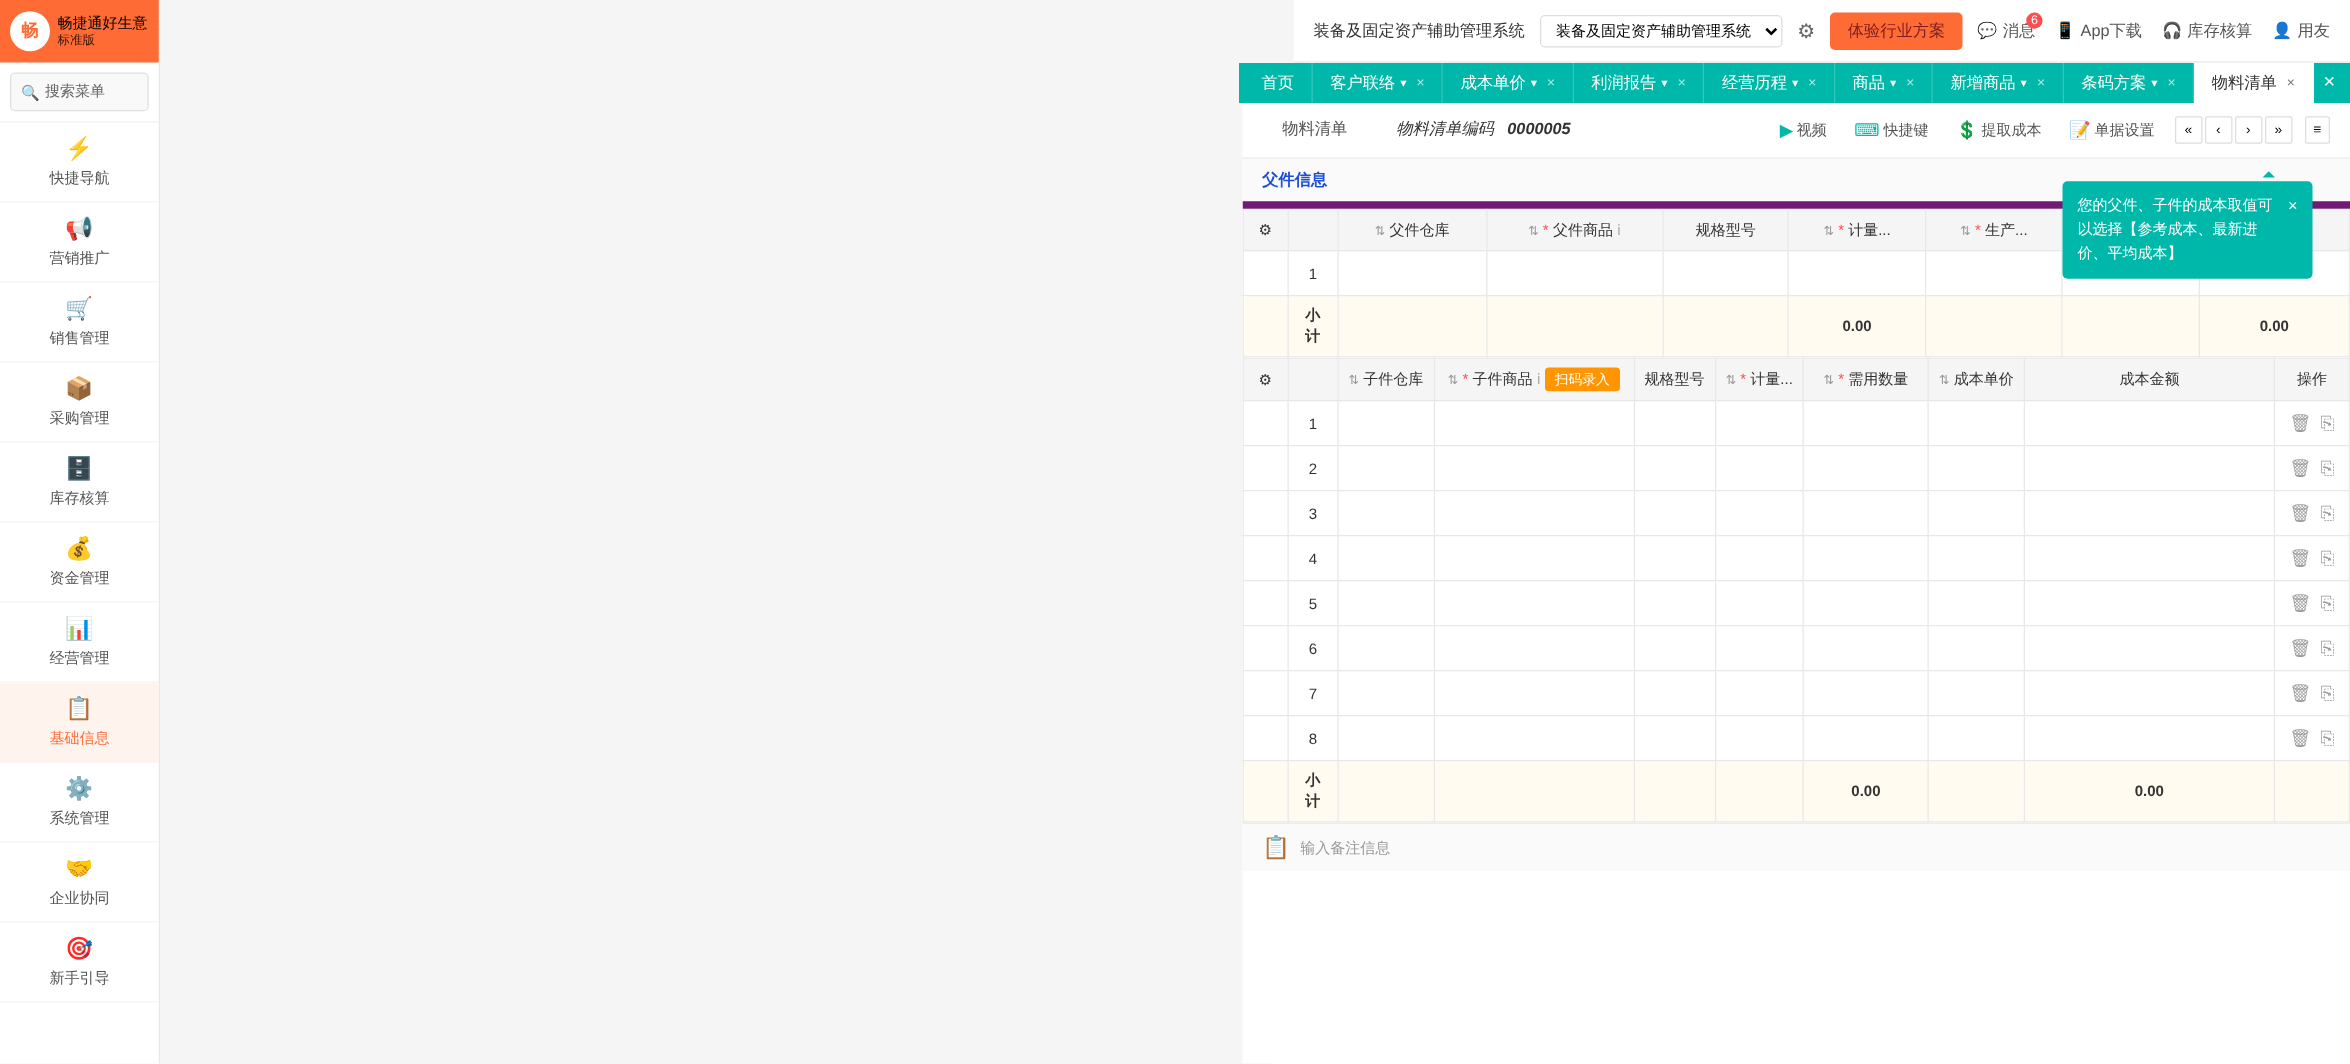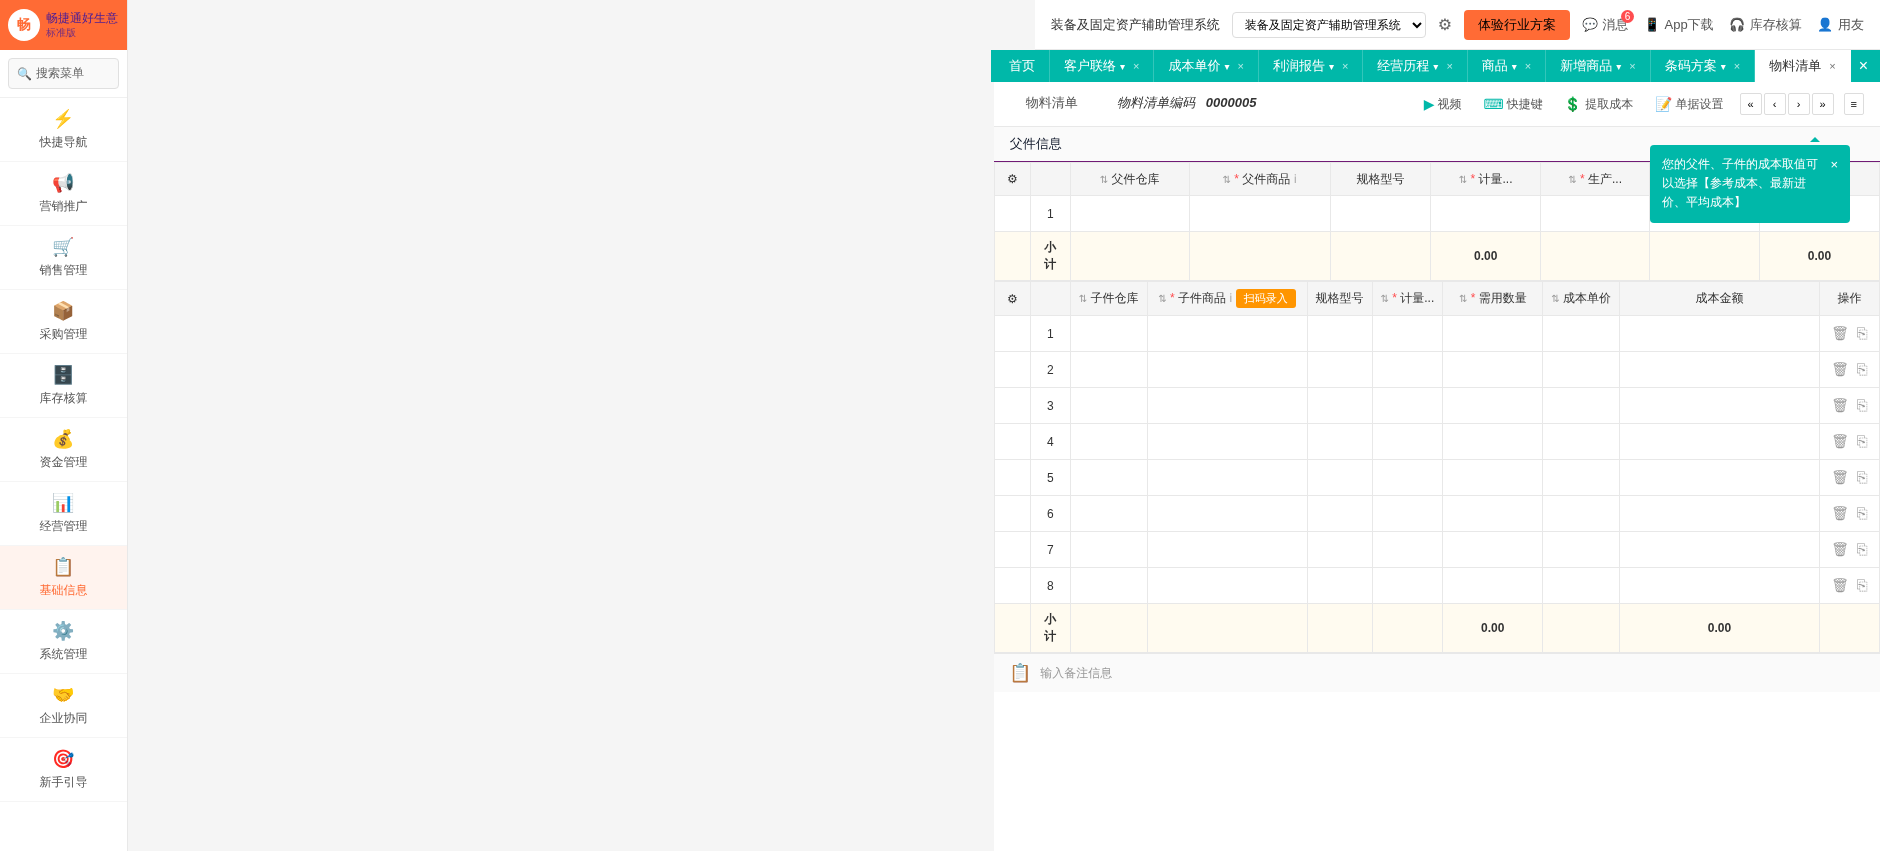--- a/index.html
+++ b/index.html
@@ -32,21 +32,21 @@
       align-items: center;
       justify-content: center;
       color: #ff6b35;
       font-weight: bold;
       font-size: 14px;
       flex-shrink: 0;
     }
     .sidebar-logo-text {
       font-size: 12px;
       line-height: 1.3;
-      color: #4c1d95;
+      color: #000000;
     }
     .sidebar-logo-text .sub { font-size: 10px; opacity: 0.8; }
     .sidebar-search {
       padding: 8px;
       border-bottom: 1px solid #f0f0f0;
     }
     .sidebar-search-btn {
       width: 100%;
       padding: 6px 8px;
       border: 1px solid #e0e0e0;
@@ -92,21 +92,21 @@
       border: 1px solid #ddd;
       padding: 4px 8px;
       border-radius: 4px;
       font-size: 12px;
       background: #fff;
       cursor: pointer;
     }
     .topbar-gear { color: #666; cursor: pointer; font-size: 16px; }
     .topbar-trial-btn {
       background: #ff6b35;
-      color: #000000;
+      color: #7f1d1d;
       border: none;
       padding: 6px 14px;
       border-radius: 4px;
       cursor: pointer;
       font-size: 13px;
     }
     .topbar-right {
       margin-left: auto;
       display: flex;
       align-items: center;
@@ -204,24 +204,24 @@
       cursor: pointer;
       padding: 3px 6px;
       border-radius: 3px;
     }
     .toolbar-icon { font-size: 14px; color: #00b8a9; }
 
     
     .section-title {
       padding: 8px 16px;
       font-size: 13px;
-      font-weight: normal;
-      color: #0f172a;
+      font-weight: bold;
+      color: #1d4ed8;
       background: #fafafa;
-      border-bottom: 1px solid #701a75;
+      border-bottom: 6px solid #701a75;
     }
 
     .data-table {
       width: 100%;
       border-collapse: collapse;
       font-size: 12px;
     }
     .data-table th {
       background: #f5f5f5;
       border: 1px solid #e8e8e8;

